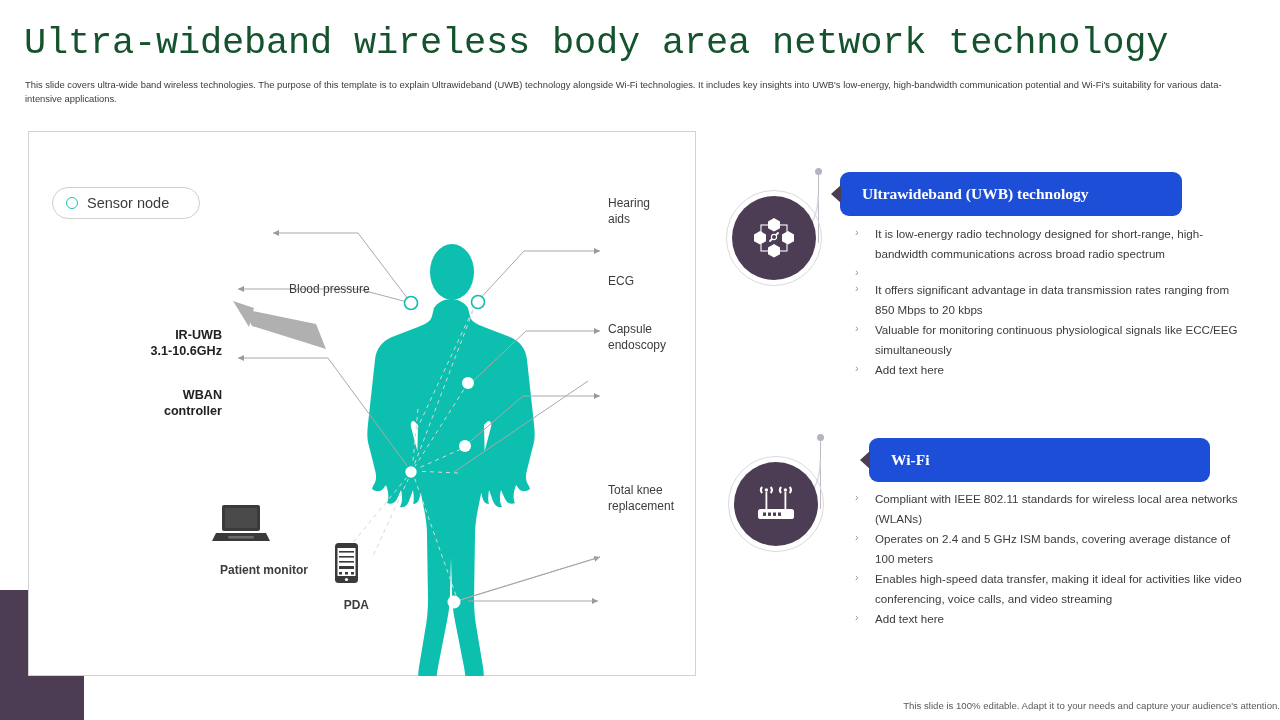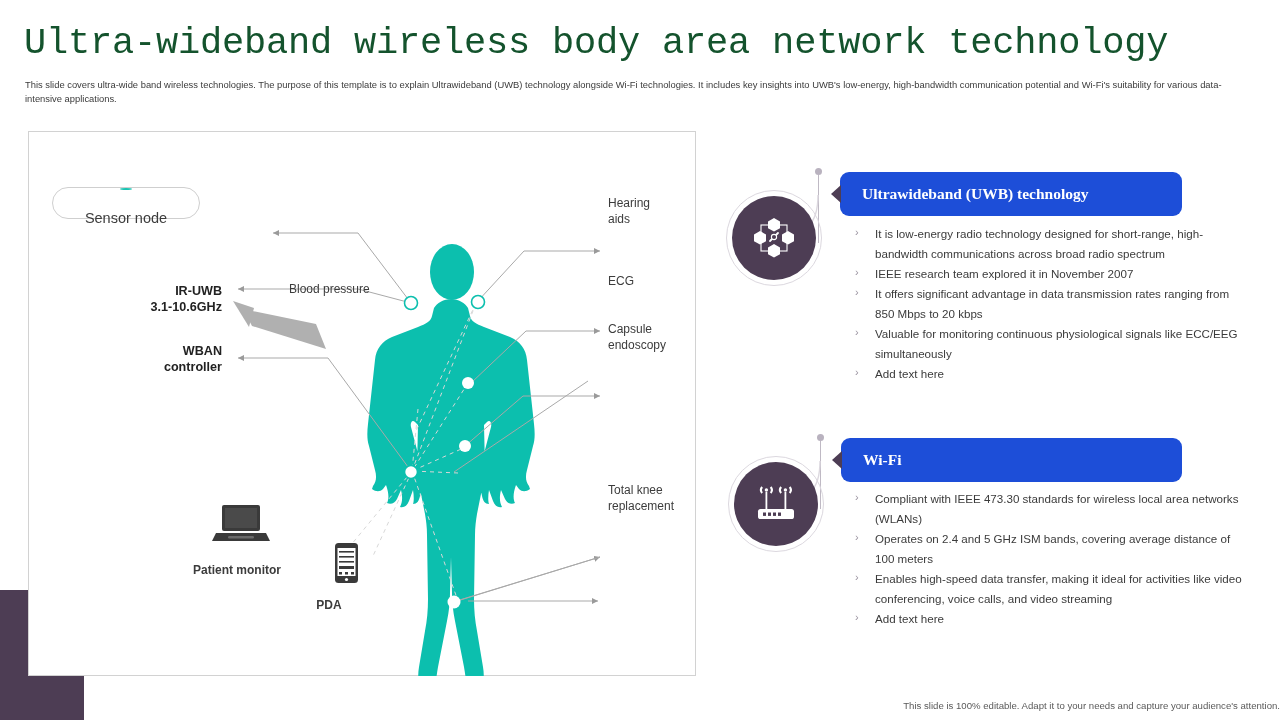--- a/index.html
+++ b/index.html
@@ -19,29 +19,29 @@
                 white-space:nowrap; }
   .slide-subtitle{ position:absolute; left:25px; top:78px; width:1230px;
                 font-size:9.4px; line-height:14px; color:#3b3b3b; }
 
   
   .diagram-frame{ position:absolute; left:28px; top:131px; width:668px; height:545px;
                   border:1px solid #d2d2d2; background:#fff; }
 
   .legend-chip{ position:absolute; left:52px; top:187px; width:148px; height:32px;
                 border:1px solid #cfcfcf; border-radius:16px; background:#fff;
-                display:flex; align-items:center; gap:20px; padding:0 13px;flex-direction:column; }
+                display:flex; align-items:center; gap:9px; padding:0 13px; }
   .legend-ring{ width:12px; height:12px; border:1.7px solid #19c3b2; border-radius:50%; }
   .legend-text{ font-size:14.5px; color:#3c3c3c; }
 
   .diagram-svg{ position:absolute; left:28px; top:131px; width:668px; height:545px; }
 
   .dlabel{ position:absolute; font-size:12px; color:#3c3c3c; line-height:16px; }
-  .dlabel.bold{ font-weight:bold; font-size:12.6px; color:#222; text-align:right; }
-  .dlabel.center{ text-align:center; font-weight:bold; }
+  .dlabel.bold{ font-weight:bold; font-size:12.6px; color:#222; text-align:right;margin-top:44px; }
+  .dlabel.center{ text-align:right; font-weight:bold; }
 
   
   .panel{ position:absolute; }
   .panel-line{ position:absolute; width:1px; background:#bfb9c4; }
   .panel-dot{ position:absolute; width:7px; height:7px; border-radius:50%;
               background:#b9b2bf; }
   .panel-badge{ position:absolute; width:84px; height:84px; border-radius:50%;
                 background:#4d3d54; display:flex; align-items:center;
                 justify-content:center; }
   .panel-badge-ring{ position:absolute; width:96px; height:96px; border-radius:50%;
@@ -250,21 +250,20 @@
     </svg>
   </div>
   <div class="panel-head" style="left:840px; top:172px; width:342px;">Ultrawideband (UWB) technology</div>
   <div class="bullets" style="left:855px; top:224px; width:392px;">
     <div class="bullet">
       <span class="bullet-mark">›</span>
       <span class="bullet-text">It is low-energy  radio technology designed for short-range, high-bandwidth  communications across broad radio  spectrum</span>
     </div>
     <div class="bullet">
       <span class="bullet-mark">›</span>
-      <span class="bullet-text">IEEE research team explored it in November  2007</span>
     </div>
     <div class="bullet">
       <span class="bullet-mark">›</span>
       <span class="bullet-text">It offers  significant advantage  in data transmission rates ranging  from 850 Mbps to 20 kbps</span>
     </div>
     <div class="bullet">
       <span class="bullet-mark">›</span>
       <span class="bullet-text">Valuable for monitoring  continuous  physiological signals like ECC/EEG simultaneously</span>
     </div>
     <div class="bullet">
@@ -297,25 +296,25 @@
       <g fill="#ffffff">
         <circle cx="13.4" cy="6" r="1.7"></circle>
         <path d="M8.4 2.3 a5.6 5.6 0 0 0 0 7.4 l1.5 -1.4 a3.6 3.6 0 0 1 0 -4.6 z"></path>
         <path d="M18.4 2.3 a5.6 5.6 0 0 1 0 7.4 l-1.5 -1.4 a3.6 3.6 0 0 0 0 -4.6 z"></path>
         <circle cx="32.4" cy="6" r="1.7"></circle>
         <path d="M27.4 2.3 a5.6 5.6 0 0 0 0 7.4 l1.5 -1.4 a3.6 3.6 0 0 1 0 -4.6 z"></path>
         <path d="M37.4 2.3 a5.6 5.6 0 0 1 0 7.4 l-1.5 -1.4 a3.6 3.6 0 0 0 0 -4.6 z"></path>
       </g>
     </svg>
   </div>
-  <div class="panel-head" style="left:841px; top:438px; width:341px;">Wi-Fi</div>
+  <div class="panel-head" style="left:869px; top:438px; width:341px;">Wi-Fi</div>
   <div class="bullets" style="left:855px; top:489px; width:392px;">
     <div class="bullet">
       <span class="bullet-mark">›</span>
-      <span class="bullet-text">Compliant with IEEE 473.30 standards for  wireless local area networks (WLANs)</span>
+      <span class="bullet-text">Compliant with IEEE 802.11 standards for  wireless local area networks (WLANs)</span>
     </div>
     <div class="bullet">
       <span class="bullet-mark">›</span>
       <span class="bullet-text">Operates on 2.4 and 5 GHz ISM bands, covering  average distance of 100 meters</span>
     </div>
     <div class="bullet">
       <span class="bullet-mark">›</span>
       <span class="bullet-text">Enables high-speed  data transfer, making it ideal for activities like video  conferencing,  voice  calls, and video  streaming</span>
     </div>
     <div class="bullet">

